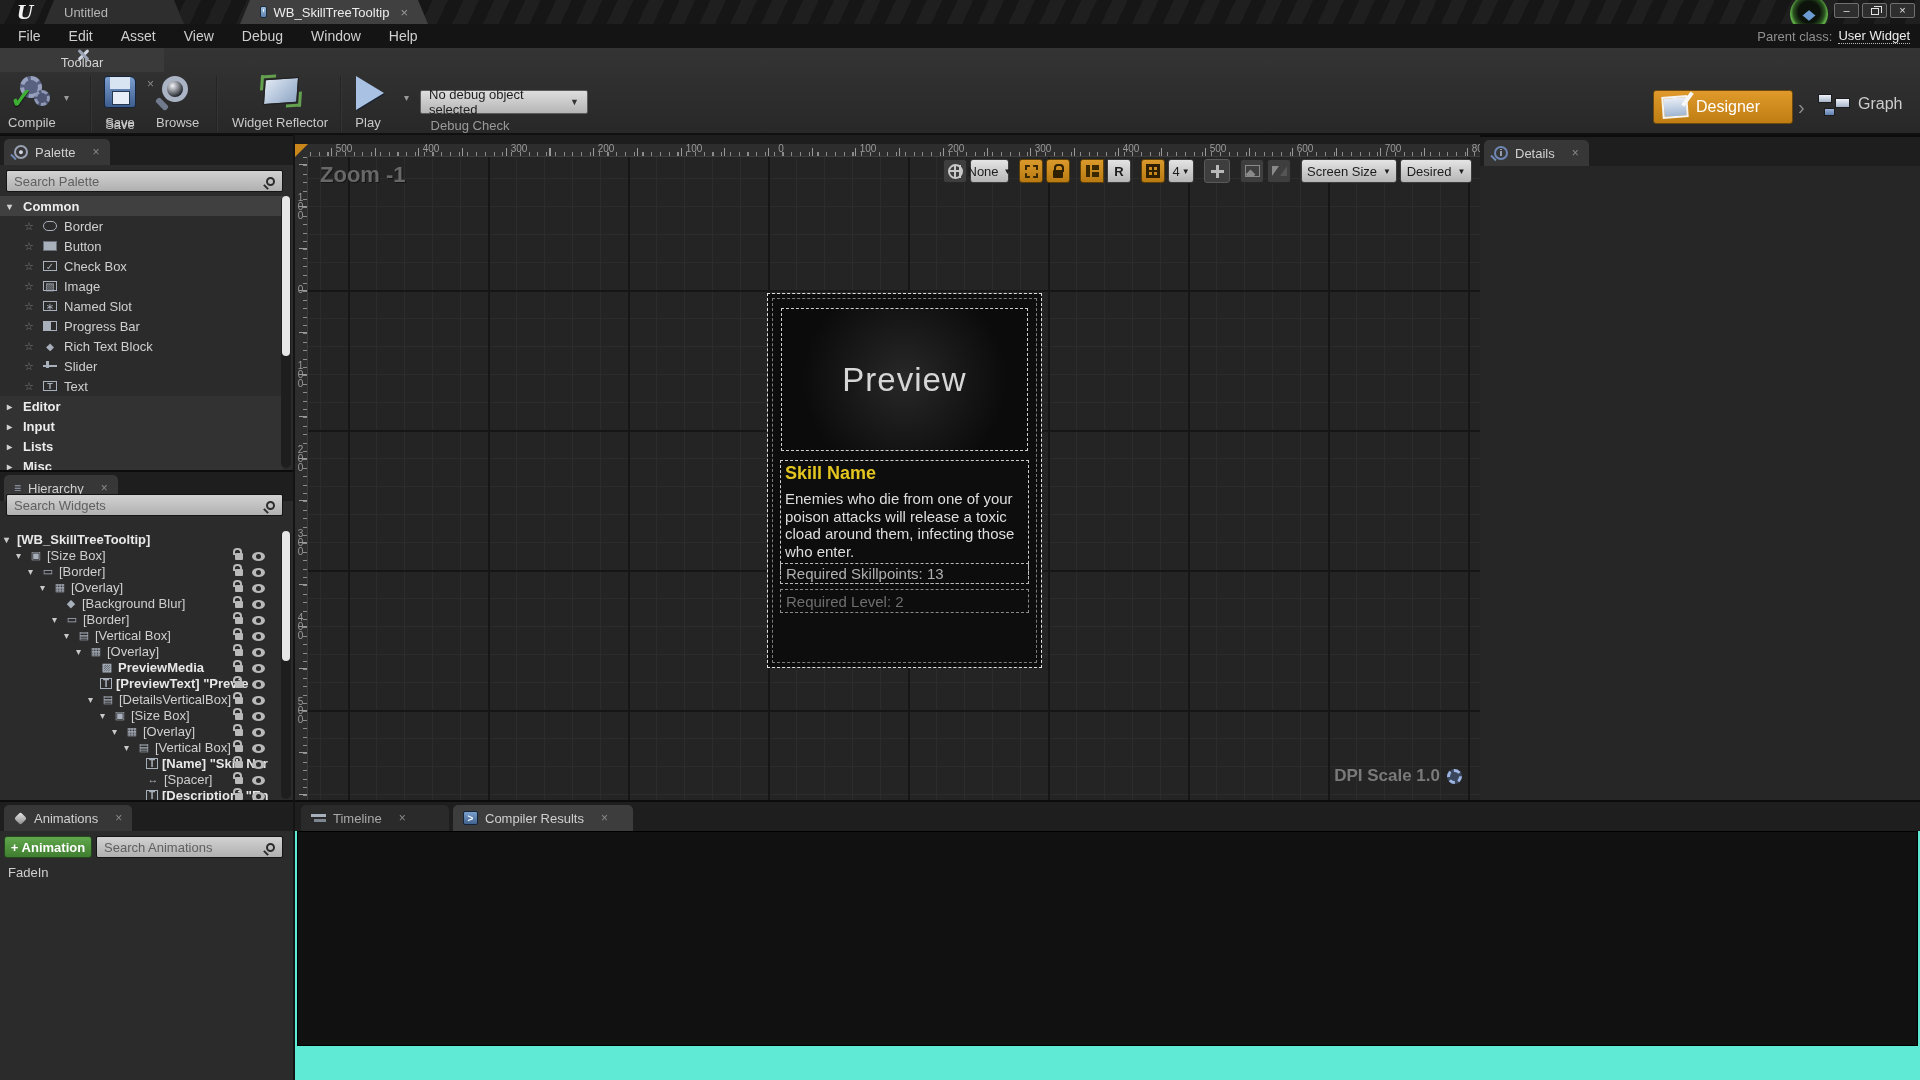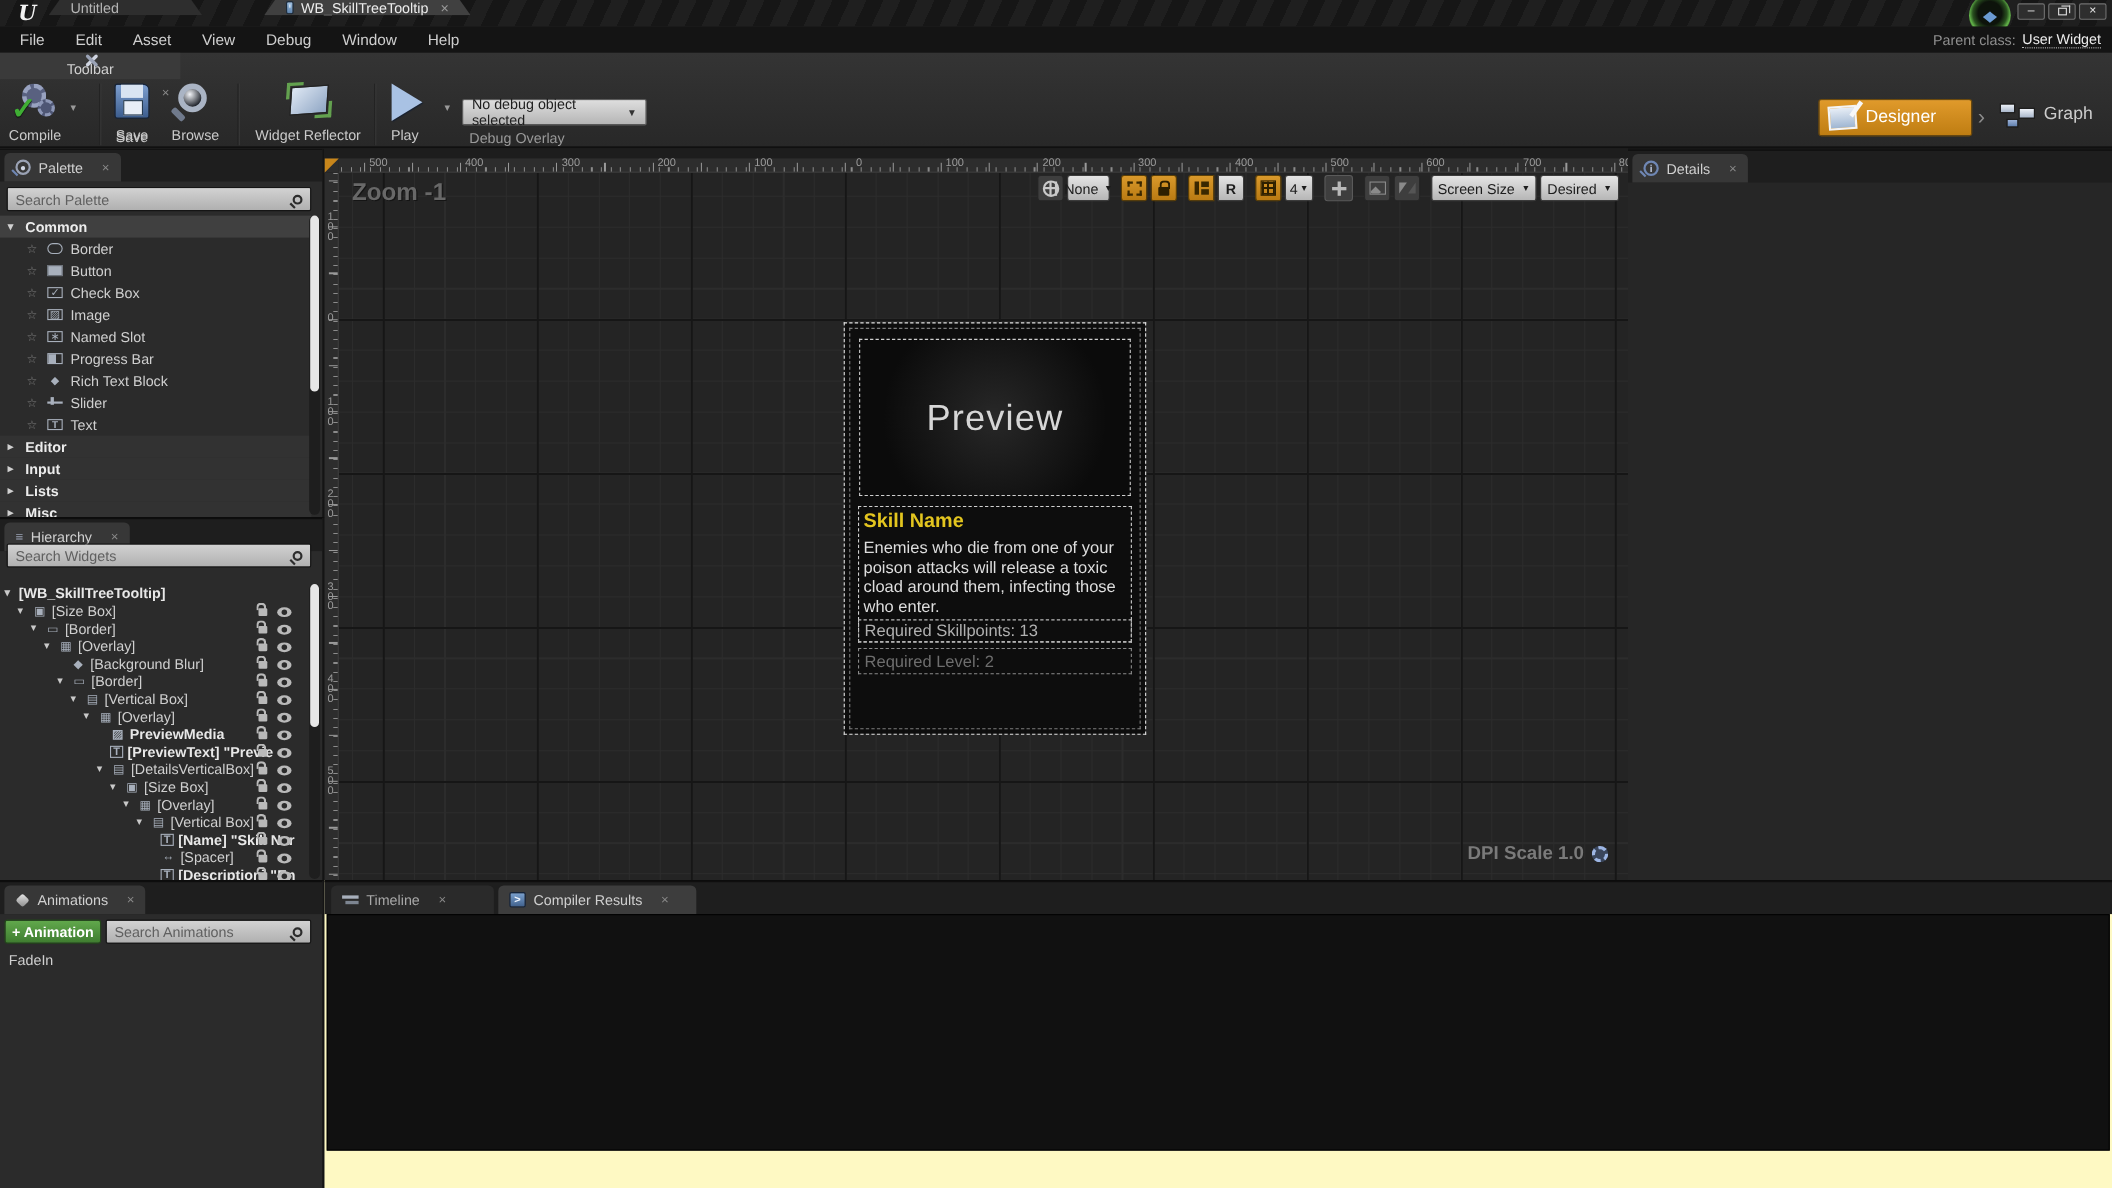--- a/index.html
+++ b/index.html
@@ -7,21 +7,21 @@
     font-family:"Liberation Sans", sans-serif; }
   #root { position:relative; width:1920px; height:1080px; background:#282828; overflow:hidden; }
   .abs { position:absolute; }
 
   
   .titlebar { left:0; top:0; width:1920px; height:24px;
     background:repeating-linear-gradient(115deg,#1f1f1f 0 14px,#161616 14px 28px); }
   .ue-logo { left:6px; top:0; width:38px; height:24px; color:#f2f2f2;
     font-family:"DejaVu Serif",serif; font-style:italic; font-weight:bold; font-size:19px;
     display:flex; align-items:center; justify-content:center; }
-  .doc-tab { top:0; height:14px; display:flex; align-items:center; gap:7px;
+  .doc-tab { top:0; height:24px; display:flex; align-items:center; gap:7px;
     clip-path:polygon(10px 0, calc(100% - 10px) 0, 100% 100%, 0 100%);
     padding:0 20px; font-size:13px; }
   .tab-untitled { left:44px; width:140px; background:#2e2e2e; color:#b5b5b5; }
   .tab-wb { left:240px; width:188px; background:#404040; color:#ececec; }
   .wb-icon { width:16px; height:12px; background:linear-gradient(#9fc0e2,#5d83ad);
     border:1px solid #1d2c3c; border-radius:2px; position:relative; }
   .wb-icon::after { content:""; position:absolute; left:2px; right:2px; top:2px; height:3px; background:#eaf2fa; }
   .tab-close { color:#9a9a9a; font-size:13px; margin-left:4px; }
   .tutorial { left:1790px; top:-5px; width:38px; height:38px; border-radius:50%;
     background:radial-gradient(circle at 50% 45%, #0d130b 38%, #29511f 55%, #63b44a 66%, #17240f 78%, transparent 80%);
@@ -241,21 +241,21 @@
   .acq-bar { position:absolute; left:3px; right:3px; bottom:3px; height:5px; background:#c6c6c6; }
   .mouse { position:absolute; top:3px; }
 
   
   .details { left:1480px; top:135px; width:440px; height:945px; background:#262626; border-top:1px solid #0c0c0c; }
   .details-ic { width:14px; height:14px; border:2px solid #6f87b4; border-radius:50%; color:#c9d4ea;
     font-size:9px; font-weight:bold; display:flex; align-items:center; justify-content:center; position:relative; }
   .details-ic::after { content:""; position:absolute; left:-6px; top:9px; width:7px; height:2px; background:#6f87b4; transform:rotate(45deg); }
 
   
-  .bottompanel { left:295px; top:800px; width:1625px; height:280px; background:#fef9c3; border-top:1px solid #0c0c0c; }
+  .bottompanel { left:295px; top:800px; width:1625px; height:280px; background:#5eead4; border-top:1px solid #0c0c0c; }
   .bp-body { position:absolute; left:2px; top:30px; right:2px; bottom:34px; background:#111111; border:1px solid #000; }
   .bp-footer { position:absolute; left:2px; bottom:2px; right:2px; height:30px; background:#1f1f1f;
     display:flex; align-items:center; justify-content:flex-end; padding-right:16px; }
   .clear-btn { color:#6a6a6a; font-size:13px; }
   .tl-ic { width:15px; height:11px; position:relative; }
   .tl-ic::before { content:""; position:absolute; left:0; top:1px; width:15px; height:3px; background:#a8b0bc; }
   .tl-ic::after { content:""; position:absolute; left:3px; top:6px; width:12px; height:3px; background:#7d8591; }
   .cr-ic { width:15px; height:14px; background:linear-gradient(#7aa0cd,#41628e); border:1px solid #16243a;
     border-radius:2px; color:#f0f6ff; font-size:10px; font-weight:bold; display:flex; align-items:center; justify-content:center; }
 
@@ -343,21 +343,21 @@
           <span class="play-tri"></span>
         </span>
       <span class="lbl">Play</span>
     </div>
     <div class="abs caret" style="left:404px;top:44px">▾</div>
 
     <div class="abs combo" style="left:420px;width:168px">
       <span>No debug object selected</span>
       <span class="dn">▼</span>
     </div>
-    <div class="abs debug-lbl" style="left:390px;width:160px">Debug Overlay</div>
+    <div class="abs debug-lbl" style="left:390px;width:160px">Debug Check</div>
 
     <div class="abs designer-btn">
       <span class="designer-ic"></span>
       <span>Designer</span>
     </div>
     <div class="abs mode-chevron">›</div>
     <div class="abs graph-btn">
       <span class="graph-ic">
           <i></i>
           <i></i>

